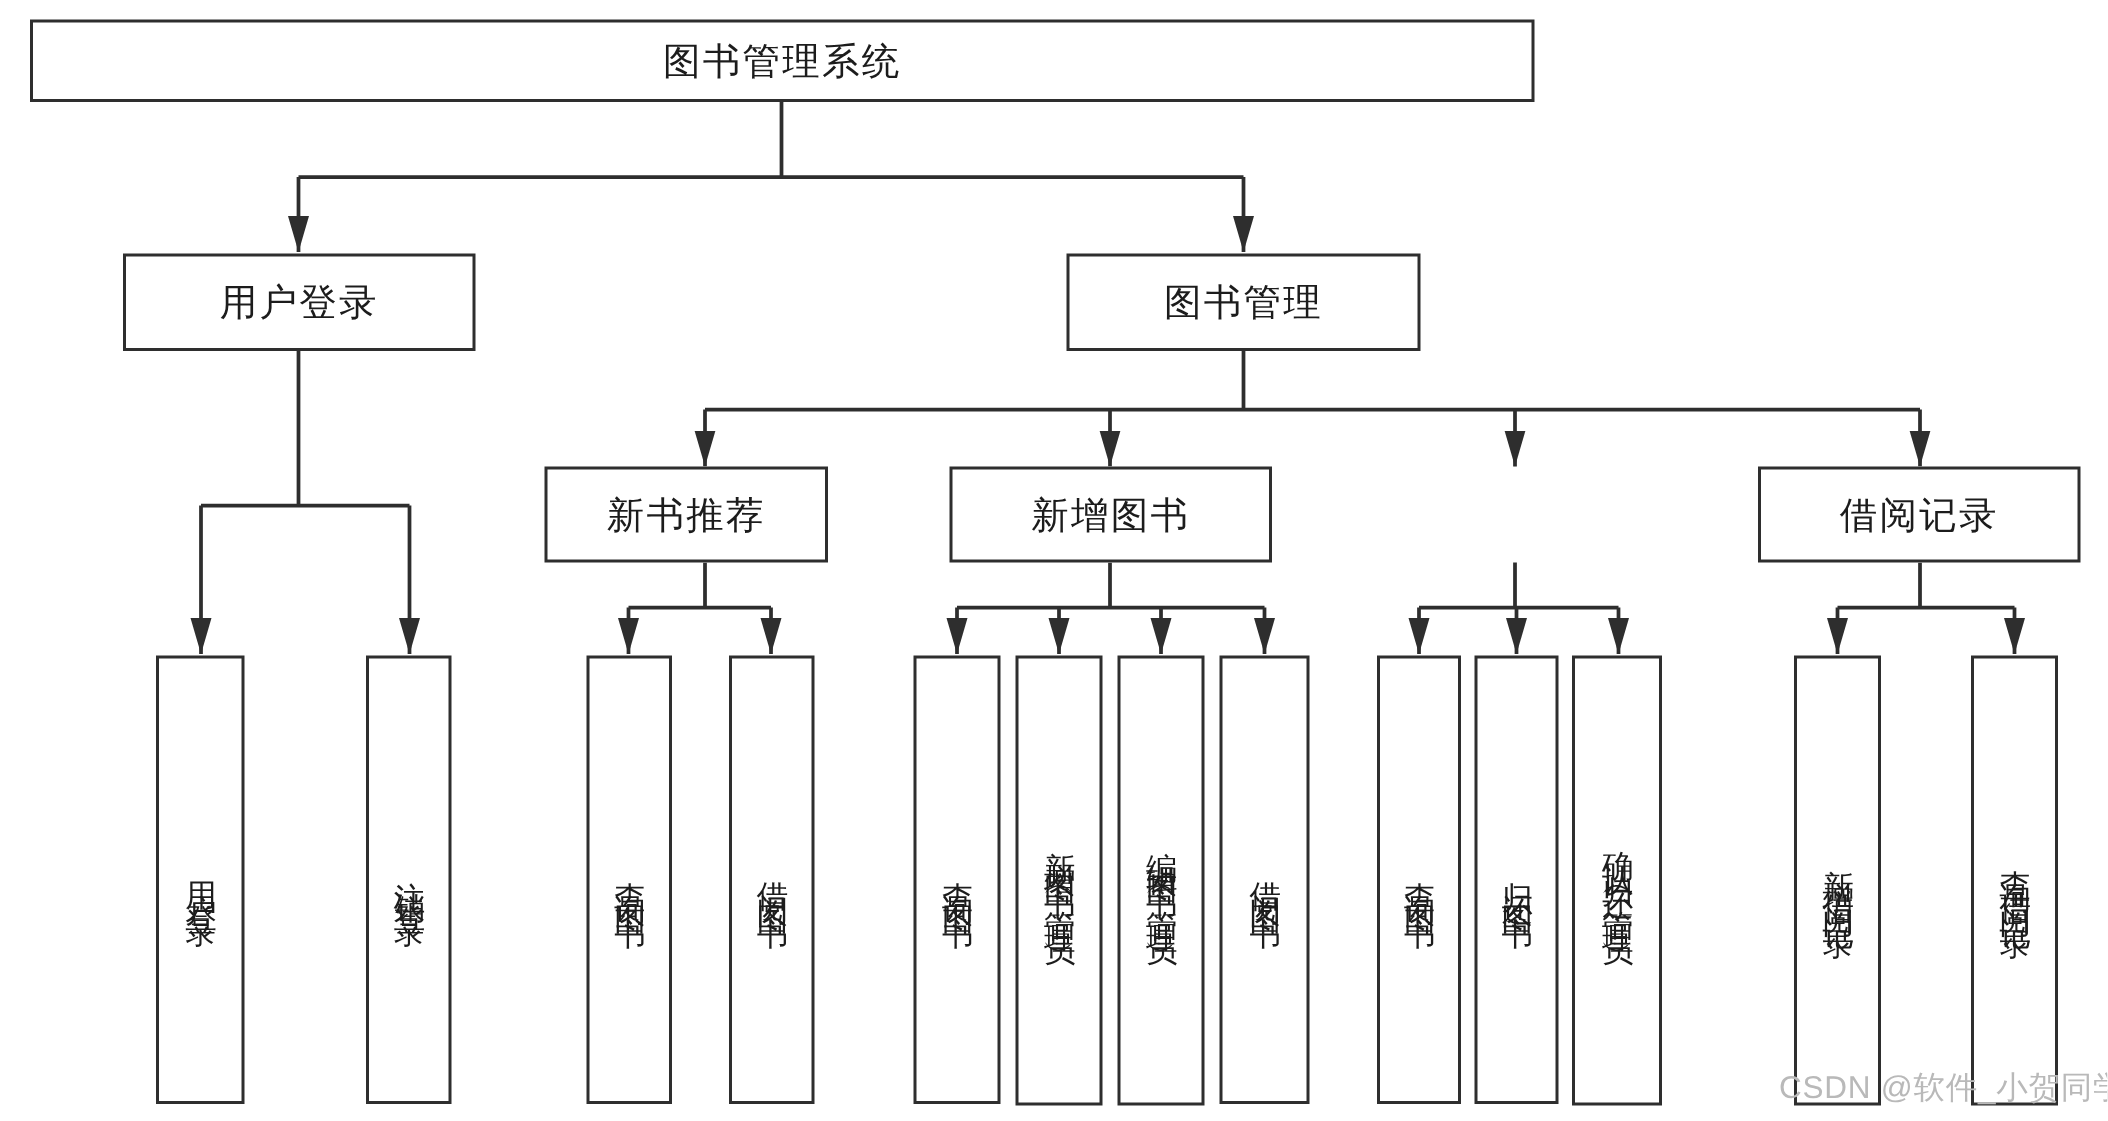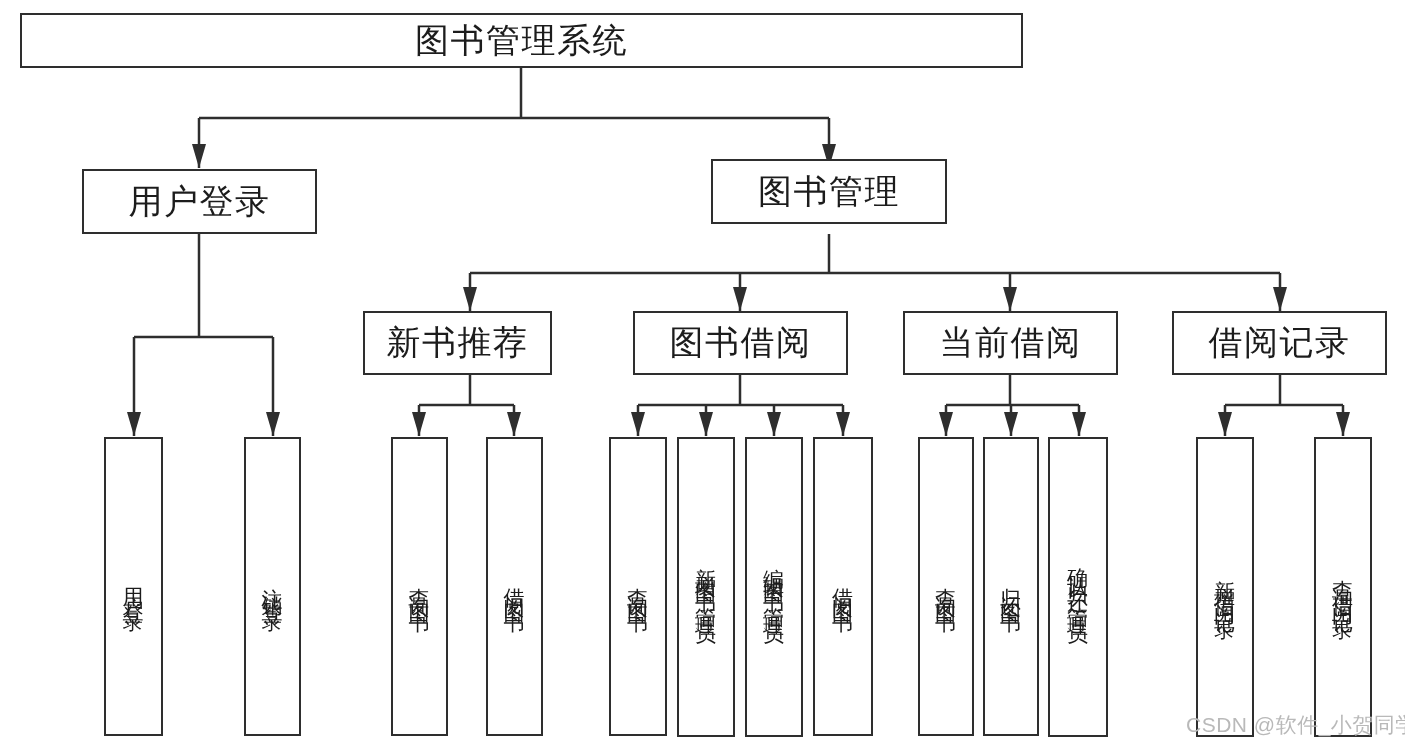--- a/index.html
+++ b/index.html
@@ -16,21 +16,21 @@
   .wires line, .wires path.wire { stroke: #2e2e2e; stroke-width: 2.5; fill: none; }
   .node {
     position: absolute;
     border: 2.5px solid #2e2e2e;
     background: #ffffff;
     display: flex;
     align-items: center;
     justify-content: center;
     color: #1c1c1c;
   }
-  .hlabel { font-size: 34px; letter-spacing: 1.5px; white-space: nowrap; }
+  .hlabel { font-size: 25px; letter-spacing: 1.5px; white-space: nowrap; }
   .vtext {
     writing-mode: vertical-rl;
     text-orientation: mixed;
     font-size: 21px;
     line-height: 1;
     letter-spacing: 8px;
     white-space: nowrap;
   }
   .watermark {
     position: absolute;
@@ -89,32 +89,29 @@
     <line x1="1343" y1="405" x2="1343" y2="436" marker-end="url(#ah)"></line>
   </svg>
 
   <div class="node" style="left:20px; top:13px; width:1003px; height:55px">
     <span class="hlabel">图书管理系统</span>
   </div>
 
   <div class="node" style="left:82px; top:169px; width:235px; height:65px">
     <span class="hlabel">用户登录</span>
   </div>
-  <div class="node" style="left:711px; top:159px; width:236px; height:65px">
+  <div class="node" style="left:711px; top:169px; width:236px; height:65px">
     <span class="hlabel">图书管理</span>
   </div>
 
   <div class="node" style="left:363px; top:311px; width:189px; height:64px">
     <span class="hlabel">新书推荐</span>
   </div>
   <div class="node" style="left:633px; top:311px; width:215px; height:64px">
-    <span class="hlabel">图书借阅</span>
-  </div>
-  <div class="node" style="left:903px; top:311px; width:215px; height:64px">
-    <span class="hlabel">当前借阅</span>
+    <span class="hlabel">新增图书</span>
   </div>
   <div class="node" style="left:1172px; top:311px; width:215px; height:64px">
     <span class="hlabel">借阅记录</span>
   </div>
 
   <div class="node" style="left:104px; top:437px; width:59px; height:299px">
     <span class="vtext">用户登录</span>
   </div>
   <div class="node" style="left:244px; top:437px; width:57px; height:299px">
     <span class="vtext">注销登录</span>

